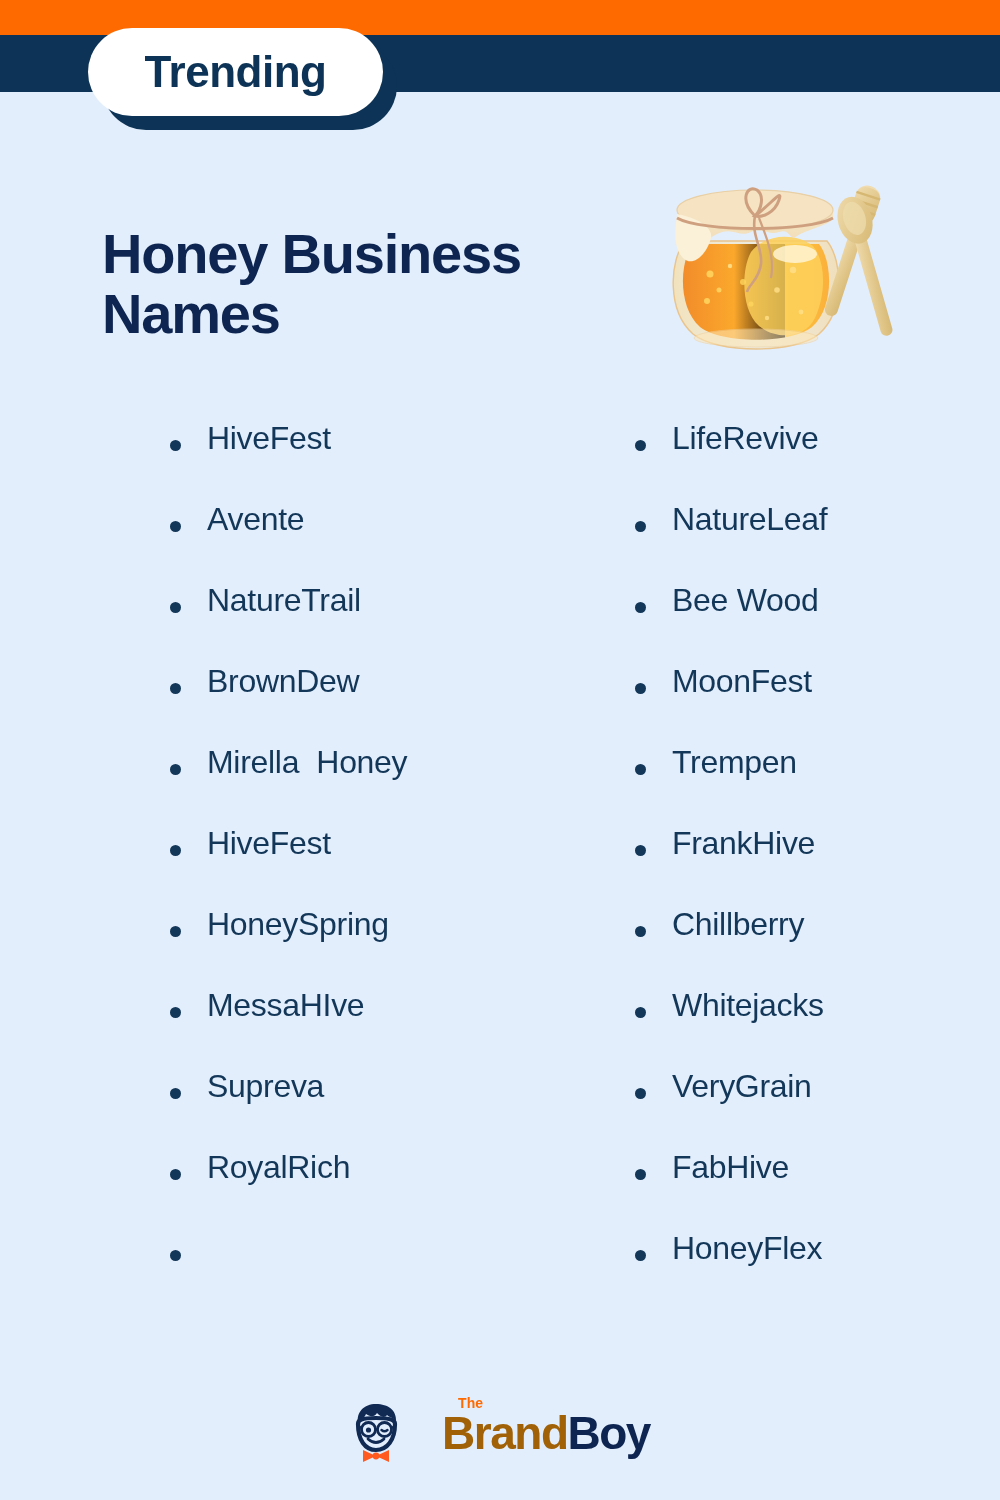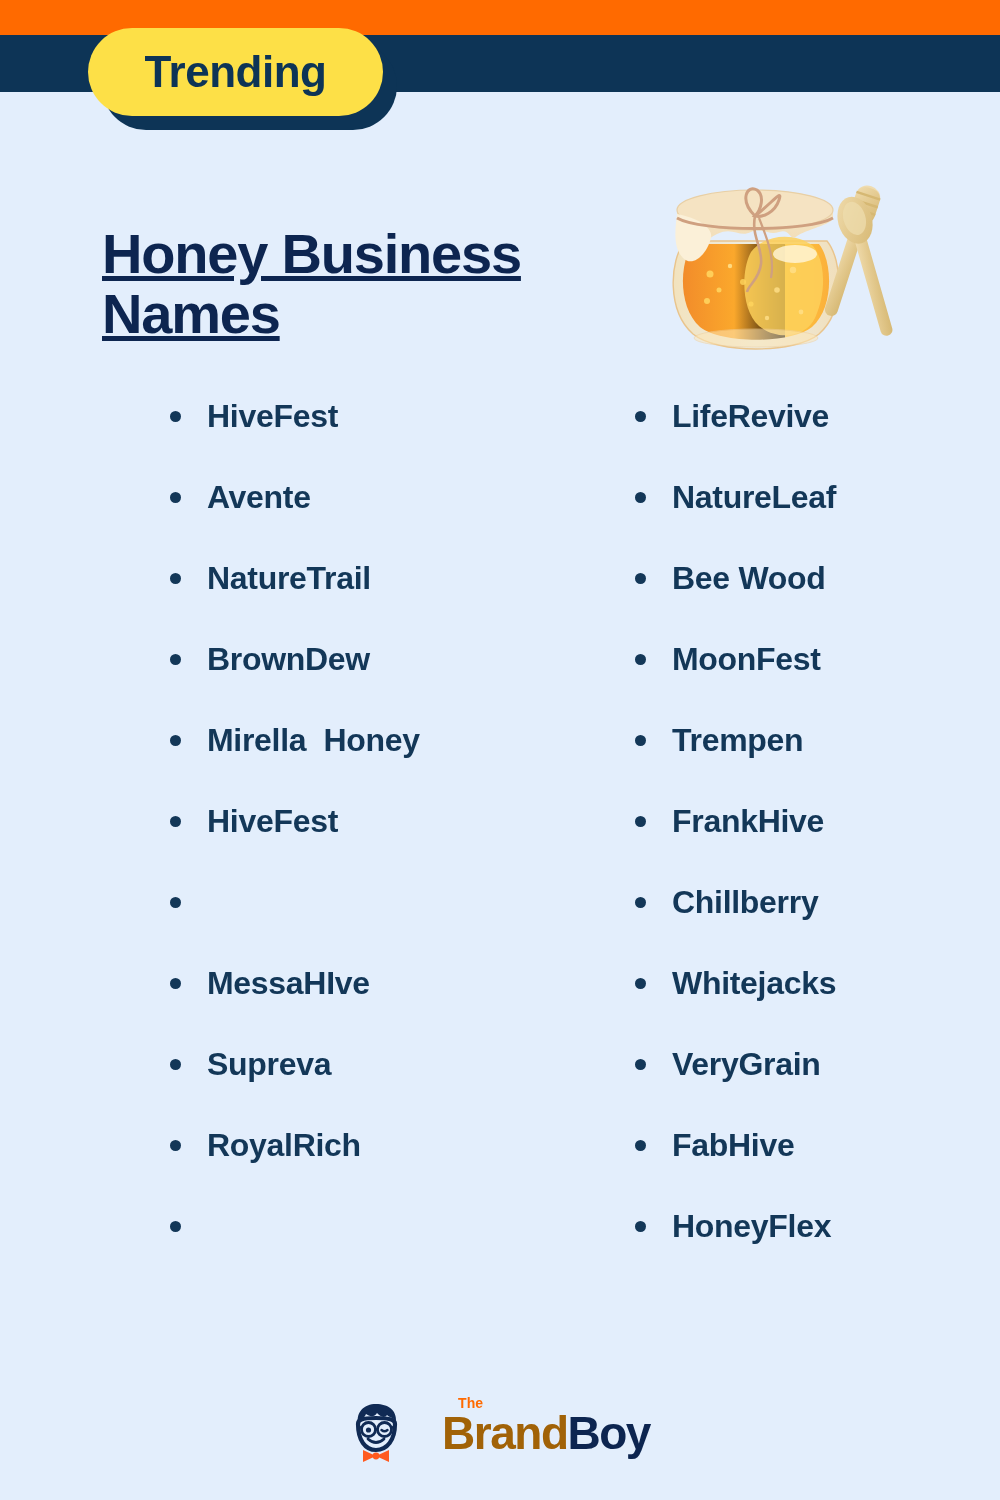--- a/index.html
+++ b/index.html
@@ -47,21 +47,21 @@
     height: 88px;
     background: #0d3456;
     border-radius: 50px;
   }
   .badge {
     position: absolute;
     top: 0;
     left: 0;
     width: 295px;
     height: 88px;
-    background: #fde047;
+    background: #ffffff;
     border-radius: 50px;
     display: flex;
     align-items: center;
     justify-content: center;
   }
   .badge-label {
     color: #0d3456;
     font-size: 44px;
     font-weight: 700;
     letter-spacing: -0.5px;
@@ -72,21 +72,20 @@
   .title {
     position: absolute;
     top: 186px;
     left: 102px;
     width: 560px;
     color: #0d2550;
     font-size: 56px;
     font-weight: 800;
     line-height: 1.08;
     letter-spacing: -1.2px;
-    text-decoration: underline;
   }
 
   
   .jar-art {
     position: absolute;
     top: 166px;
     left: 655px;
     width: 250px;
     height: 195px;
   }
@@ -109,24 +108,24 @@
 
   .list {
     list-style: none;
     margin: 0;
     padding: 0;
   }
   .list-item {
     position: relative;
     height: 81px;
     display: flex;
-    align-items: flex-start;
+    align-items: center;
     color: #133758;
     font-size: 32px;
-    font-weight: 700;
+    font-weight: 400;
     letter-spacing: -0.3px;
     white-space: pre;
   }
   .bullet {
     display: inline-block;
     width: 11px;
     height: 11px;
     border-radius: 50%;
     background: #133758;
     margin-top: 13px;
@@ -268,21 +267,21 @@
 
 <div class="lists">
   <div class="col col-left">
     <ul class="list">
       <li class="list-item"><span class="bullet"></span><span>HiveFest</span></li>
       <li class="list-item"><span class="bullet"></span><span>Avente</span></li>
       <li class="list-item"><span class="bullet"></span><span>NatureTrail</span></li>
       <li class="list-item"><span class="bullet"></span><span>BrownDew</span></li>
       <li class="list-item"><span class="bullet"></span><span>Mirella  Honey</span></li>
       <li class="list-item"><span class="bullet"></span><span>HiveFest</span></li>
-      <li class="list-item"><span class="bullet"></span></li>
+      <li class="list-item"><span class="bullet"></span><span>HoneySpring</span></li>
       <li class="list-item"><span class="bullet"></span><span>MessaHIve</span></li>
       <li class="list-item"><span class="bullet"></span><span>Supreva</span></li>
       <li class="list-item"><span class="bullet"></span><span>RoyalRich</span></li>
       <li class="list-item"><span class="bullet"></span></li>
     </ul>
   </div>
 
   <div class="col col-right">
     <ul class="list">
       <li class="list-item"><span class="bullet"></span><span>LifeRevive</span></li>

